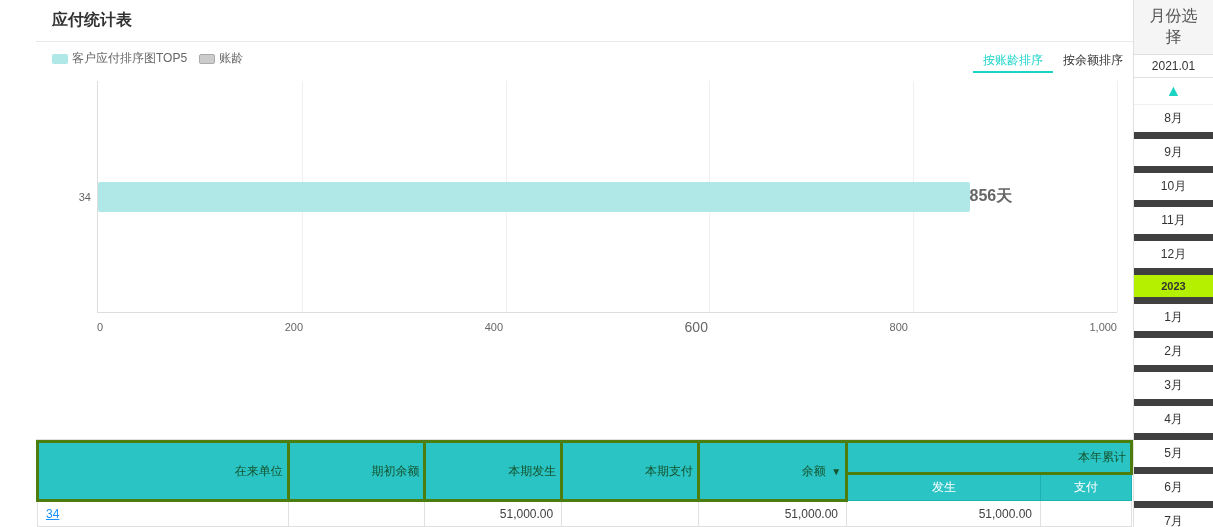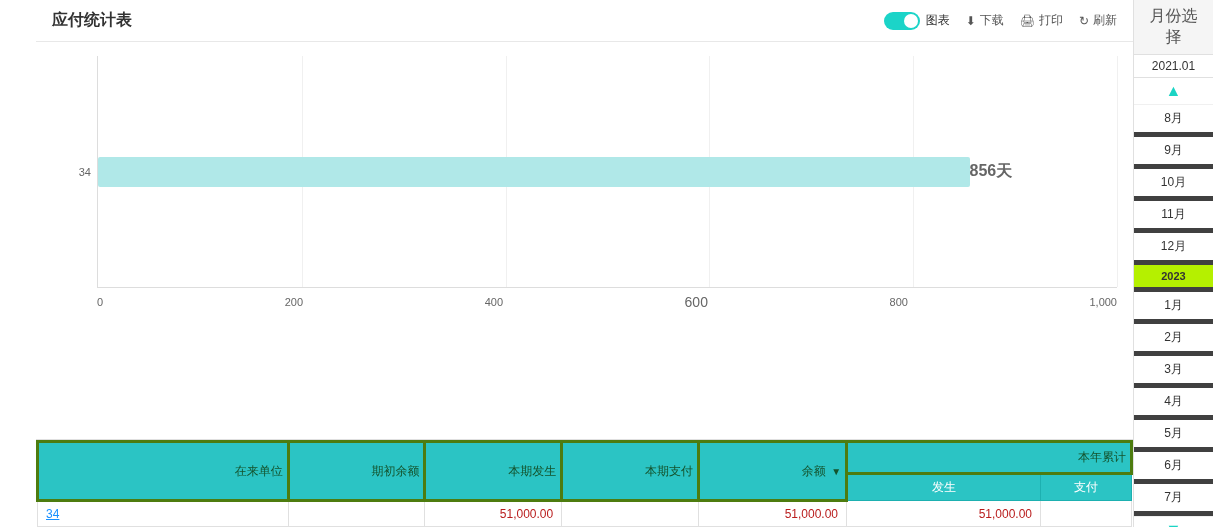--- a/index.html
+++ b/index.html
@@ -30,63 +30,57 @@
 
     
     .grid-line { position: absolute; top: 0; bottom: 0; width: 1px; background: #f0f0f0; }
 
     
     .table-section { border-top: 1px solid #e0e0e0; }
     table { width: 100%; border-collapse: collapse; }
     .thead-top th { background: #2bc4c4; color: #14532d; text-align: right; padding: 6px 4px; font-size: 12px; font-weight: normal; border: 3px solid #4d7c0f; }
     .thead-sub th { background: #2bc4c4; color: #fff; text-align: center; padding: 4px 4px; font-size: 12px; font-weight: normal; border: 1px solid #1db0b0; }
     tbody tr td { padding: 5px 8px; font-size: 12px; border: 1px solid #e0e0e0; background: #fff; }
-    td.num { text-align: right; color: #b91c1c; margin-top: 14px; }
+    td.num { text-align: right; color: #404040; margin-top: 14px; }
     td.link { color: #1890ff; cursor: pointer; text-decoration: underline; text-align: left; }
 
     
     .sidebar { width: 80px; background: #fff; border-left: 1px solid #e0e0e0; display: flex; flex-direction: column; }
     .sidebar-header { background: #f5f5f5; padding: 6px 8px; font-size: 16px; color: #555; border-bottom: 1px solid #e0e0e0; text-align: center; }
     .sidebar-year-input { width: 100%; padding: 4px 6px; font-size: 12px; border: none; background: #fff; border-bottom: 1px solid #e0e0e0; text-align: center; color: #333; }
     .sidebar-nav-btn { display: flex; justify-content: center; align-items: center; padding: 4px; cursor: pointer; color: #1bd4c4; font-size: 16px; border-bottom: 1px solid #f0f0f0; }
-    .sidebar-month { padding: 5px 8px; font-size: 12px; color: #333; cursor: pointer; text-align: center; border-bottom: 5px solid #404040; }
+    .sidebar-month { padding: 5px 8px; font-size: 12px; color: #333; cursor: pointer; text-align: center; border-bottom: 7px solid #404040; }
     .sidebar-month.current-year { background: #b5f000; color: #333; font-weight: bold; padding: 5px 2px; font-size: 11px; }
     .sidebar-nav-btn-down { display: flex; justify-content: center; align-items: center; padding: 4px; cursor: pointer; color: #1bd4c4; font-size: 16px; border-top: 1px solid #f0f0f0; }
   </style>
 </head>
 <body>
 
 <div class="main-content">
 
   <div class="header">
     <div class="header-title">应付统计表</div>
-    <div class="header-tools">
-      <div class="toggle-wrap">
-        <div class="toggle-switch">
-          <div class="toggle-knob"></div>
-        </div>
-        <span>图表</span>
-      </div>
-      <div class="tool-btn">
-        <span>⬇</span>
-        <span>下载</span>
-      </div>
-      <div class="tool-btn">
-        <span>🖨</span>
-        <span>打印</span>
-      </div>
-      <div class="tool-btn">
-        <span>↻</span>
-        <span>刷新</span>
-      </div>
-    </div>
   </div>
 
   <div class="chart-section">
     <div style="display:flex; justify-content: space-between; align-items: center; margin-bottom: 6px;">
+      <div class="chart-legend">
+        <div class="legend-item">
+          <div class="legend-color" style="background:#b0e8e8;"></div>
+          <span>客户应付排序图TOP5</span>
+        </div>
+        <div class="legend-item">
+          <div class="legend-color" style="background:#ccc; border:1px solid #aaa;"></div>
+          <span>账龄</span>
+        </div>
+      </div>
+      <div class="chart-sort-tabs">
+        <div class="sort-tab active">按账龄排序</div>
+        <div class="sort-tab">按余额排序</div>
+      </div>
     </div>
 
     <div class="chart-container">
 
       <div style="position:absolute; left:0; right:0; top:0; bottom:28px; display:flex;">
 
         <div style="width:45px; display:flex; flex-direction:column; justify-content: center; align-items: flex-end; padding-right:6px;">
           <span style="font-size:11px; color:#666;">34</span>
         </div>
 

